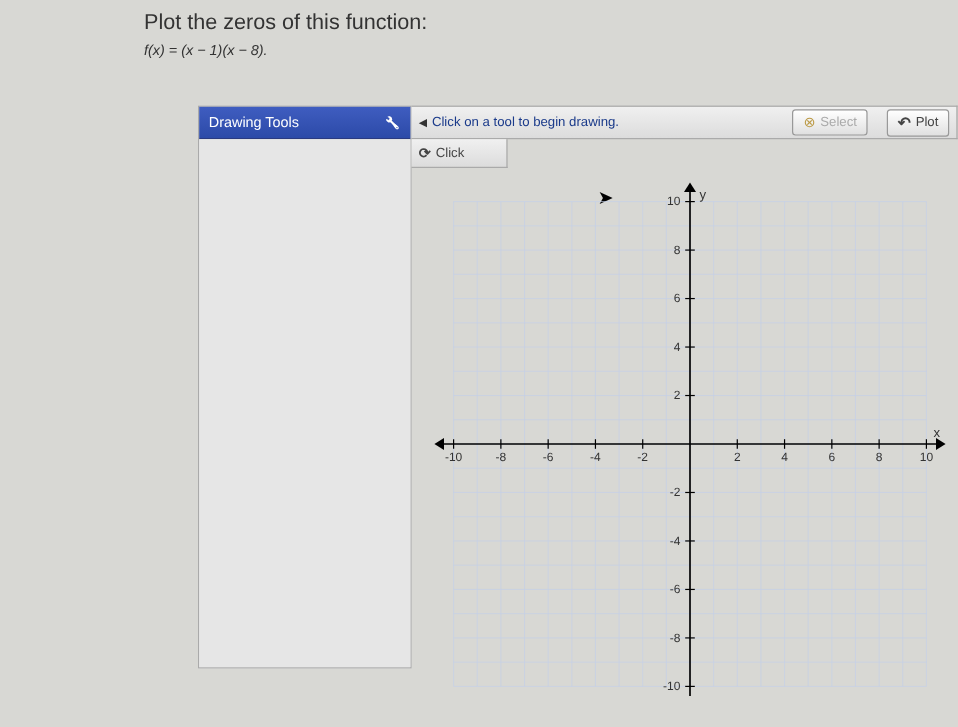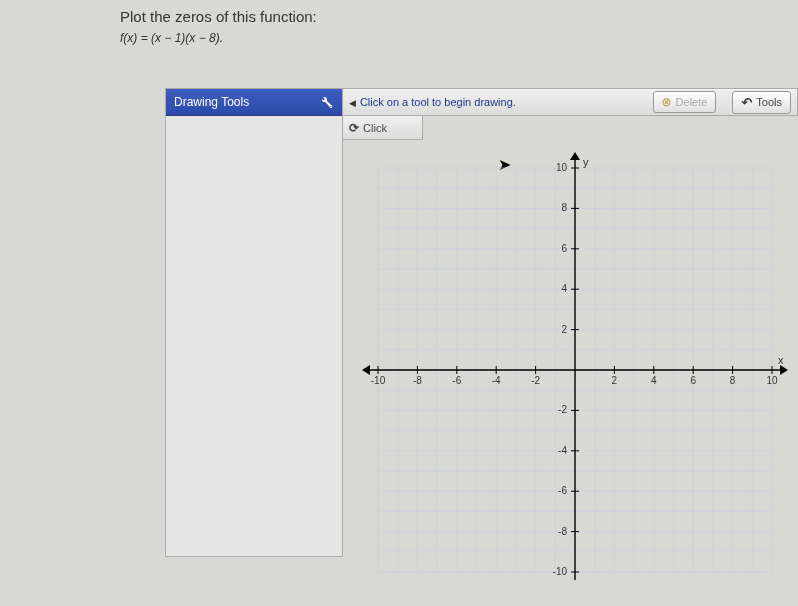--- a/index.html
+++ b/index.html
@@ -7,21 +7,21 @@
     font-family: Arial, sans-serif;
     background: #d8d8d4;
     width: 798px;
     height: 606px;
     overflow: hidden;
     font-size: 12px;
     color: #222;
   }
   .question {
     padding: 8px 18px 4px 120px;
-    font-size: 15px;
+    font-size: 18px;
     color: #333;
   }
   .formula {
     padding: 2px 18px 8px 120px;
     font-size: 12px;
     font-style: italic;
     color: #333;
   }
   .panel-wrap {
     position: absolute;
@@ -148,25 +148,25 @@
   </div>
 </div>
 
 <div class="topbar">
   <div class="hint">
     <span class="tri-left"></span>
     <span>Click on a tool to begin drawing.</span>
   </div>
   <div class="btn disabled">
     <span class="delete-ico"></span>
-    <span>Delete</span>
+    <span>Select</span>
   </div>
   <div class="btn">
     <span class="undo-ico"></span>
-    <span>Tools</span>
+    <span>Plot</span>
   </div>
 </div>
 
 <div class="resetbar">
   <div class="btn" style="border:none;background:none;padding:0;">
     <span class="reset-ico"></span>
     <span>Click</span>
   </div>
 </div>
 

